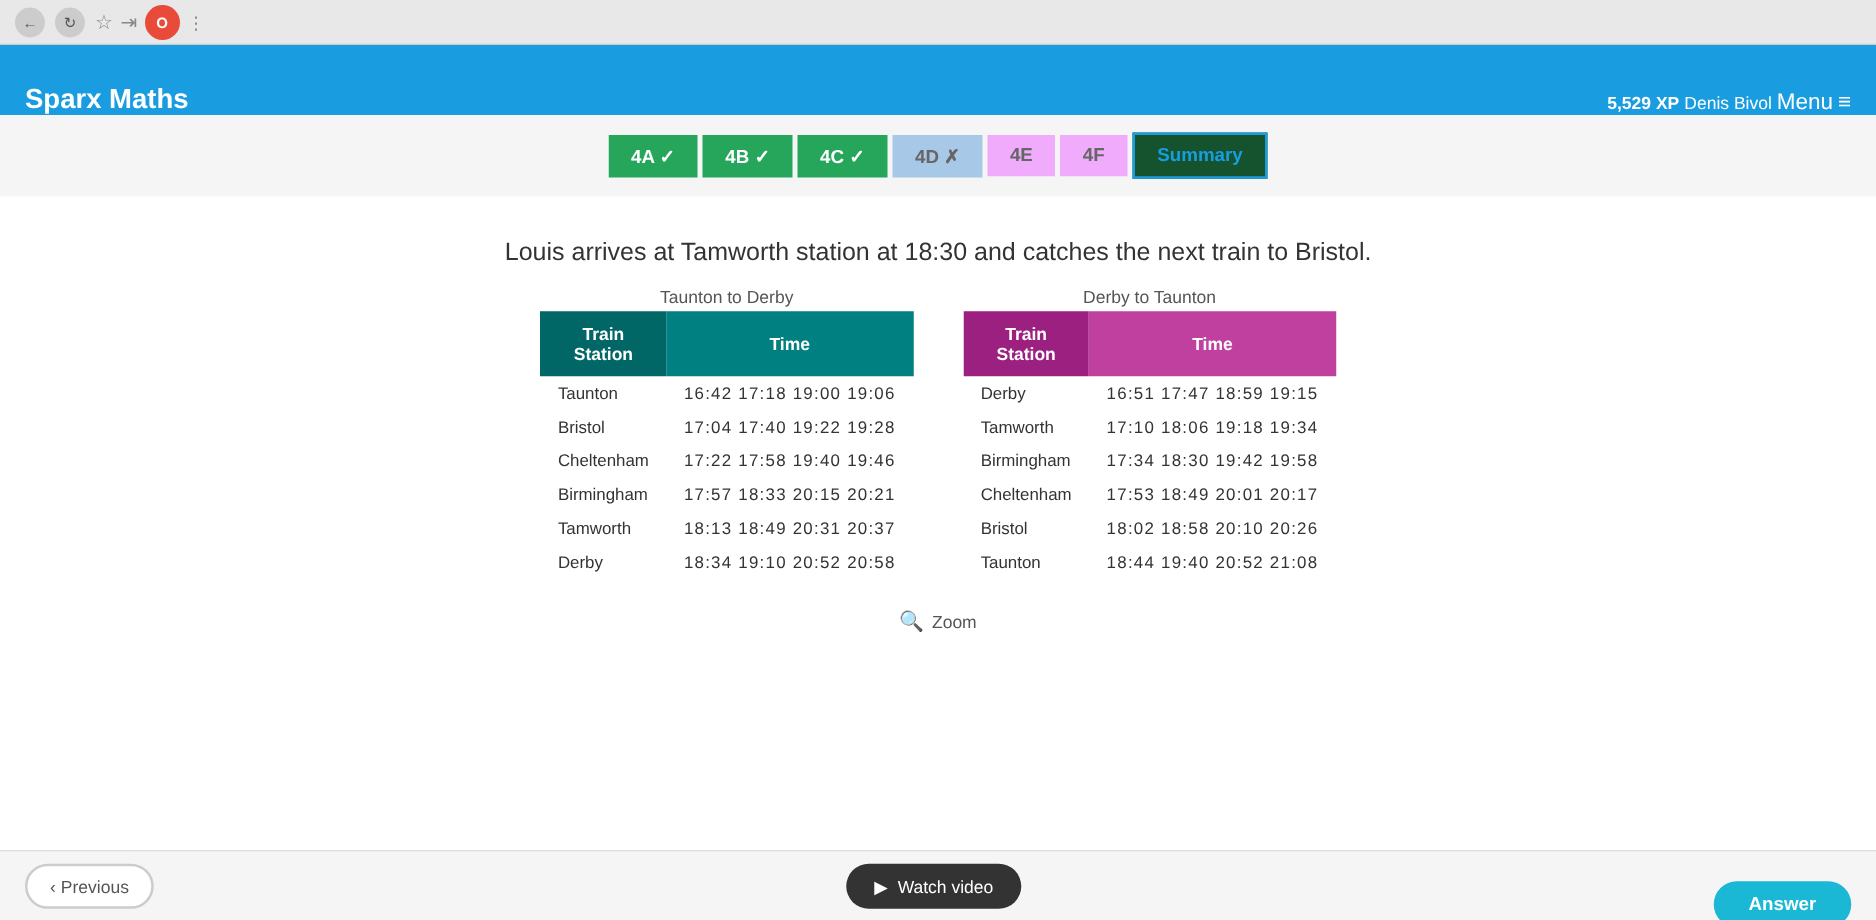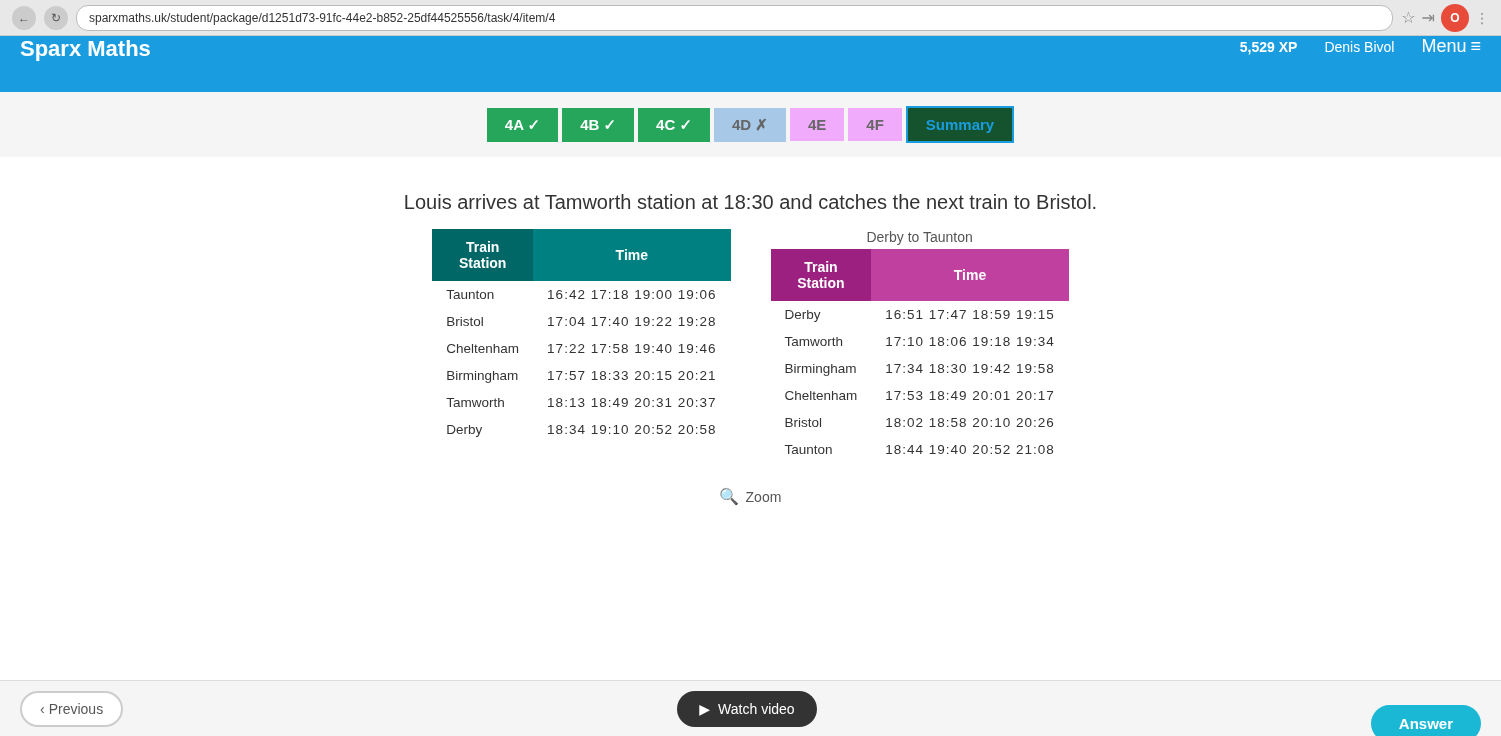--- a/index.html
+++ b/index.html
@@ -48,33 +48,33 @@
     .browser-menu-btn {
       font-size: 14px; color: #888;
       background: none; border: none; cursor: pointer;
     }
 
     
     .app-header {
       background: #1a9de0;
       height: 56px;
       display: flex;
-      align-items: flex-start;
+      align-items: flex-end;
       justify-content: space-between;
       padding: 0 20px;
     }
     .app-logo {
       font-size: 22px;
       font-weight: bold;
       color: white;
     }
     .header-right {
       display: flex;
       align-items: center;
-      gap: 27px;
+      gap: 4px;
       color: white;
       font-size: 14px;
     }
     .xp-badge {
       color: white;
       font-weight: bold;
     }
     .user-name {
       color: white;
     }
@@ -295,23 +295,20 @@
       cursor: pointer;
       margin-top: 29px;
     }
   </style>
 </head>
 <body>
 
 <div class="browser-bar">
   <button class="browser-nav-btn">←</button>
   <button class="browser-nav-btn">↻</button>
-  <div class="browser-url-bar">
-    <span>sparxmaths.uk/student/package/d1251d73-91fc-44e2-b852-25df44525556/task/4/item/4</span>
-  </div>
   <div class="browser-actions">
     <span class="browser-star">☆</span>
     <span class="browser-star">⇥</span>
     <div class="user-avatar">O</div>
     <button class="browser-menu-btn">⋮</button>
   </div>
 </div>
 
 <div class="app-header">
   <div class="app-logo">Sparx Maths</div>
@@ -336,20 +333,21 @@
     <span>Summary</span>
   </button>
 </div>
 
 <div class="main-content">
   <p class="question-text">Louis arrives at Tamworth station at 18:30 and catches the next train to Bristol.</p>
 
   <div class="tables-container">
 
     <div class="table-section">
+      <div class="table-label">Taunton to Derby</div>
       <table class="train-table">
         <thead>
           <tr>
             <th class="station-header-cell">Train<br>Station</th>
             <th class="taunton-derby-header">Time</th>
           </tr>
         </thead>
         <tbody id="taunton-derby-body">
         <tr>
               <td class="station-col">Taunton</td>

